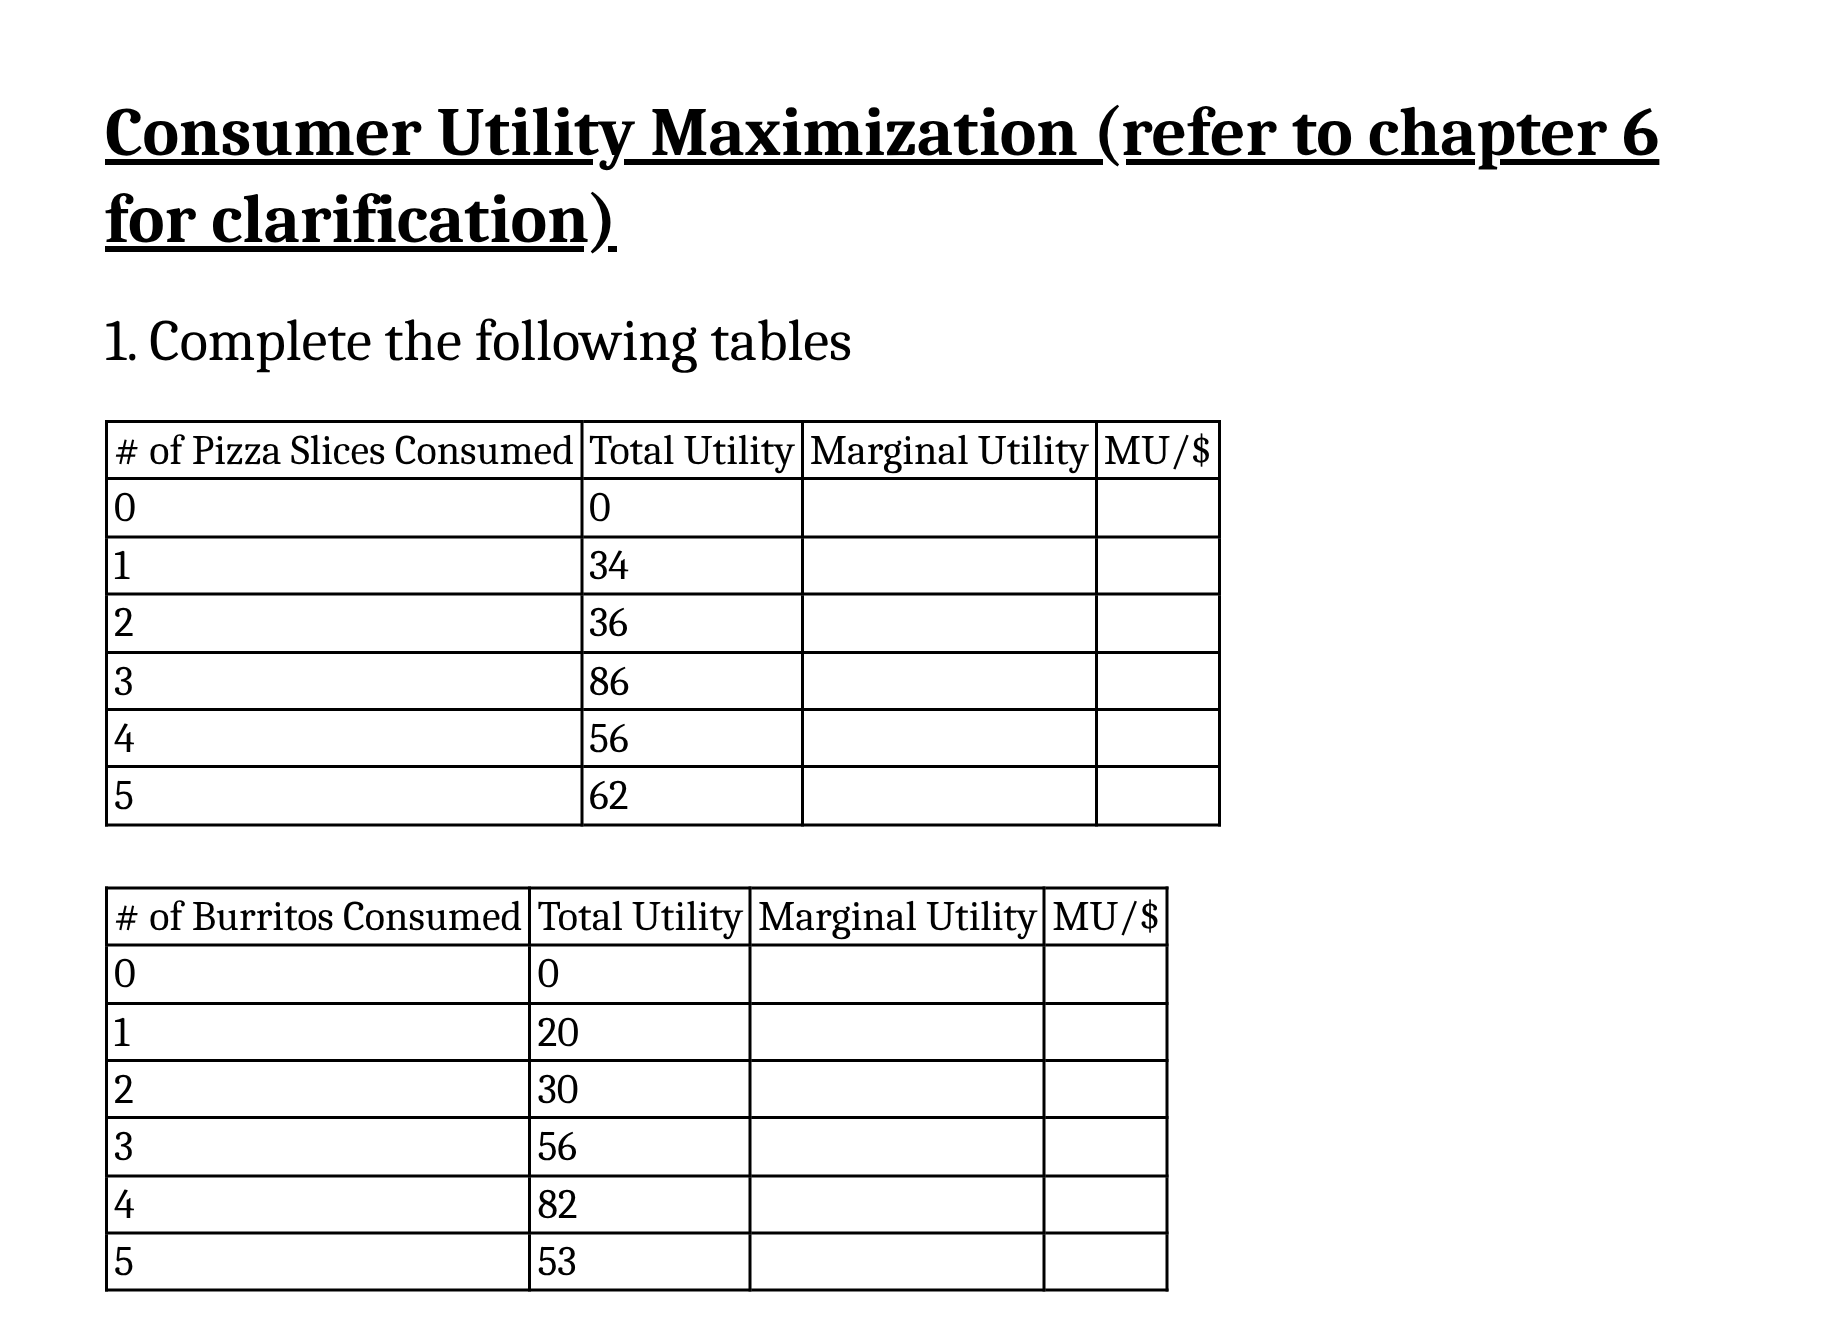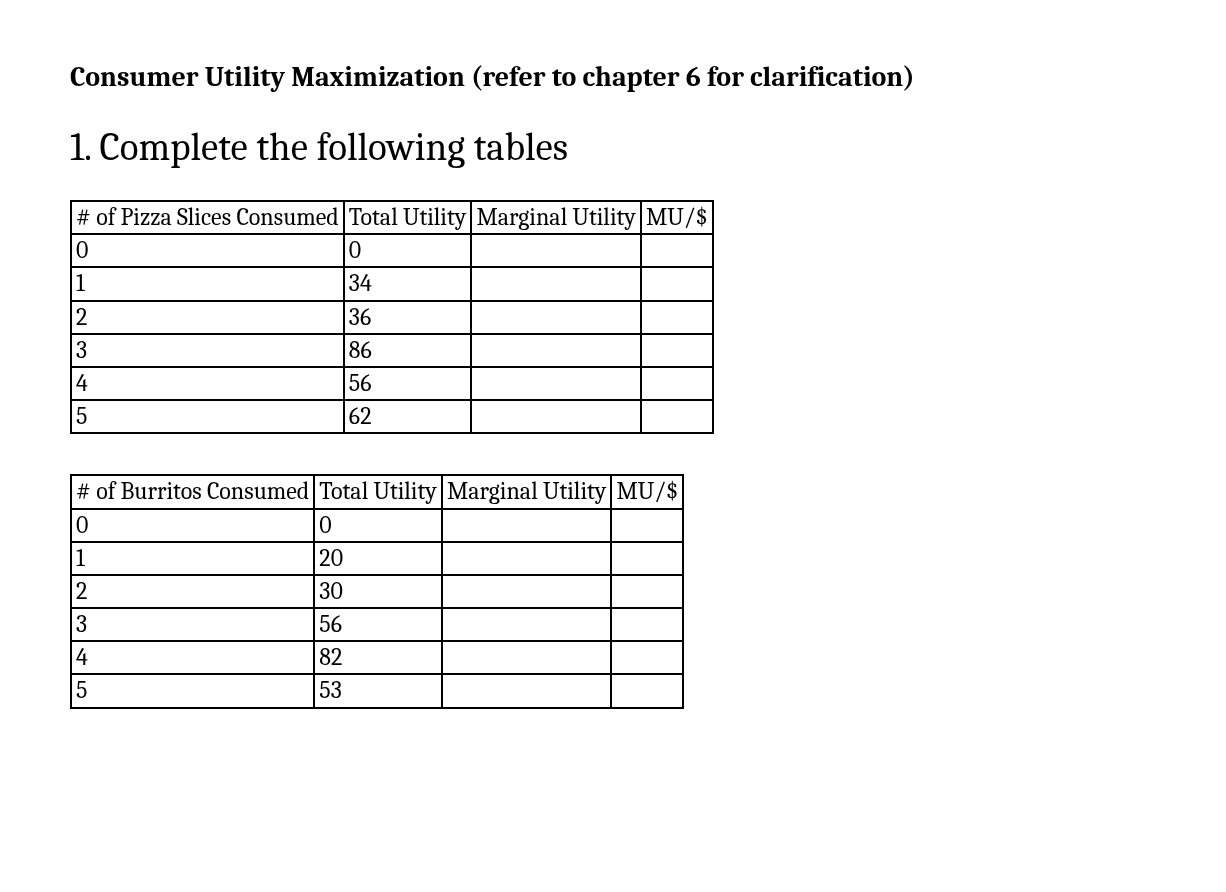--- a/index.html
+++ b/index.html
@@ -6,34 +6,35 @@
     margin: 0;
     padding: 60px 70px;
     font-family: Cambria, Georgia, "Times New Roman", serif;
     background: #ffffff;
     color: #000000;
     width: 1226px;
     height: 892px;
     box-sizing: border-box;
   }
   h1.page-title {
-    font-size: 28px;
+    font-size: 46px;
     font-weight: 700;
+    text-decoration: underline;
     margin: 0 0 30px 0;
     line-height: 1.25;
   }
   h2.subheading {
     font-size: 39px;
     font-weight: 400;
     margin: 0 0 30px 0;
   }
   table.utility-table {
     border-collapse: collapse;
     margin-bottom: 40px;
-    font-size: 24px;
+    font-size: 28px;
   }
   table.utility-table th,
   table.utility-table td {
     border: 2px solid #000;
     padding: 0px 4px;
     text-align: left;
     vertical-align: top;
     line-height: 1.3;
     font-weight: 400;
   }

